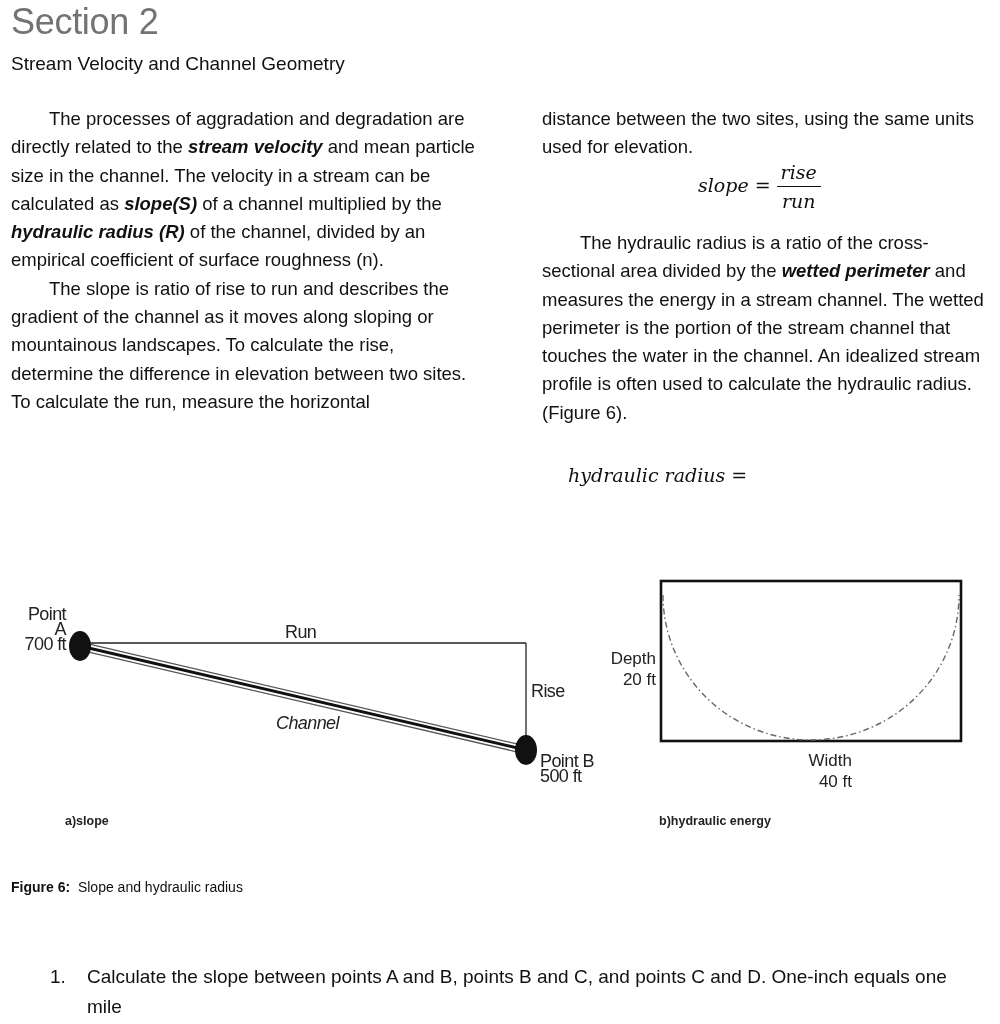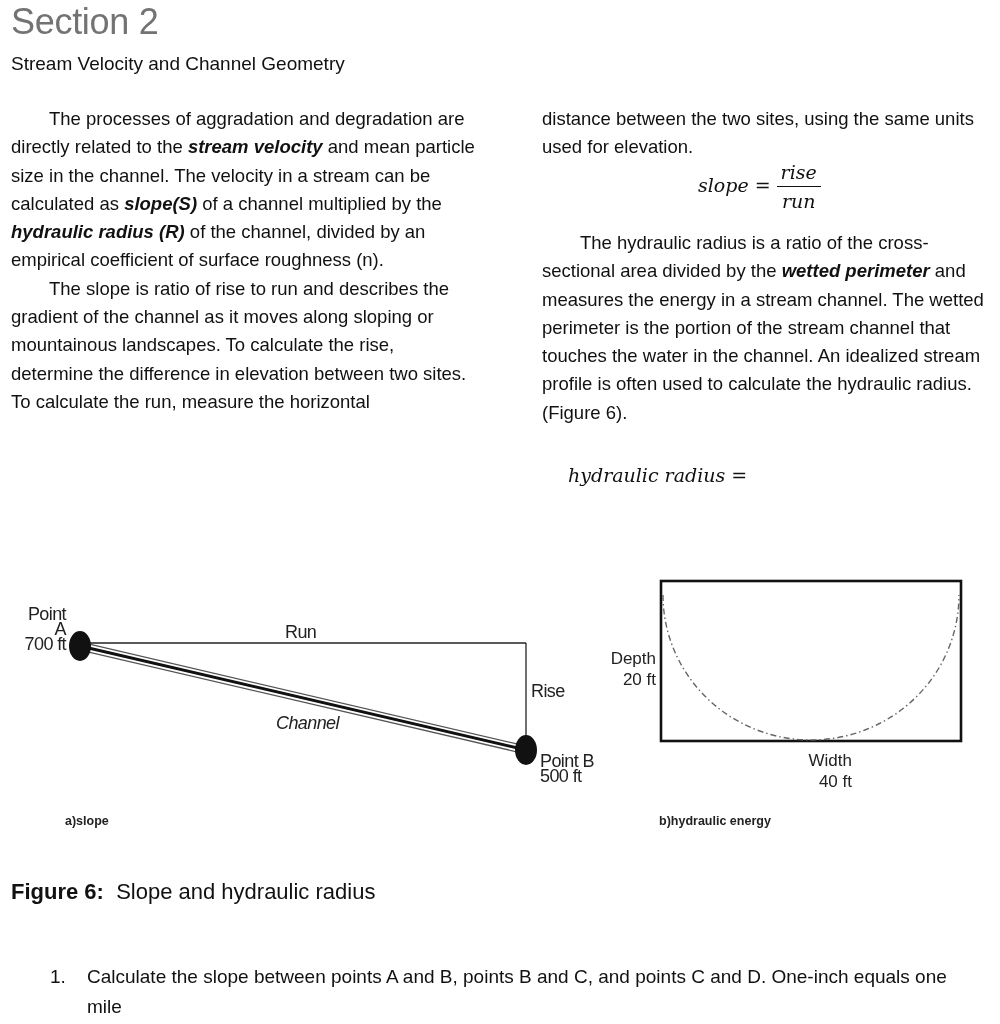--- a/index.html
+++ b/index.html
@@ -13,21 +13,21 @@
   .indent { text-indent: 38px; }
   .bi { font-weight: bold; font-style: italic; }
   .math { font-family: "DejaVu Serif", "Liberation Serif", serif; font-style: italic; font-size: 19px; color: #111; }
   .frac { display: inline-flex; flex-direction: column; align-items: center; vertical-align: middle; }
   .frac .num { padding: 0 4px 2px; border-bottom: 1.6px solid #111; line-height: 24px; }
   .frac .den { padding: 2px 4px 0; line-height: 24px; }
   .eq { font-style: normal; margin: 0 6px; }
   .lbl { font-family: "Liberation Sans", sans-serif; font-size: 18px; line-height: 15px; color: #222; letter-spacing: -0.6px; }
   .lbl2 { font-family: "Liberation Sans", sans-serif; font-size: 17px; line-height: 21px; color: #222; text-align: right; }
   .cap { font-size: 12.5px; font-weight: bold; color: #222; }
-  .figcap { left: 11px; top: 879px; font-size: 22px; color: #111; }
+  .figcap { left: 11px; top: 879px; font-size: 14px; color: #111; }
   .q { left: 50px; top: 962px; font-size: 19px; line-height: 30px; color: #111; width: 900px; }
   .q .num { position: absolute; left: 0; top: 0; }
   .q .txt { margin-left: 37px; }
 </style>
 </head>
 <body>
 
 <div class="abs h1">Section 2</div>
 <div class="abs h2">Stream Velocity and Channel Geometry</div>
 

